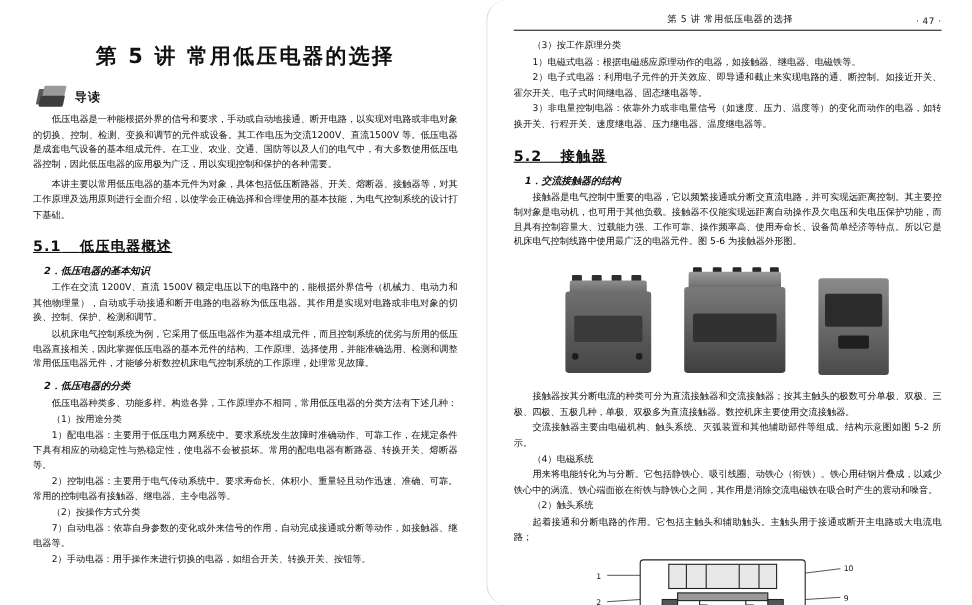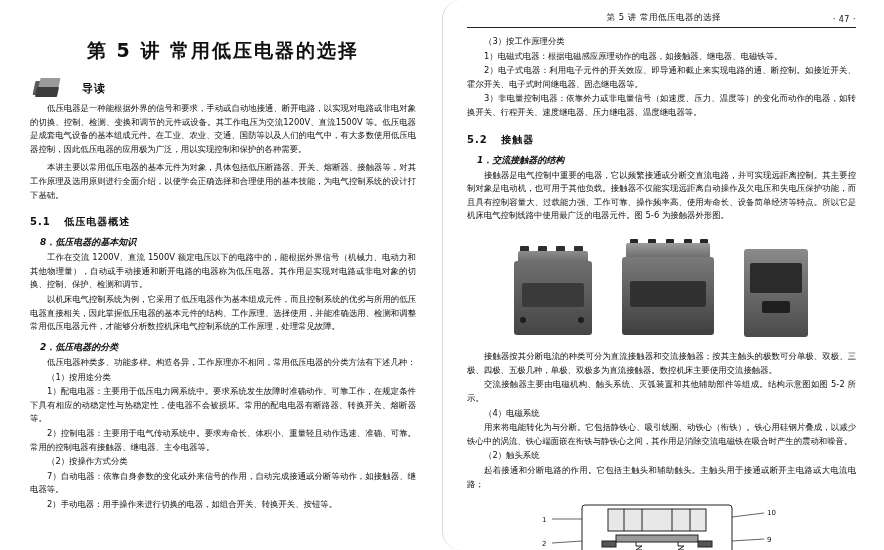--- a/index.html
+++ b/index.html
@@ -39,43 +39,44 @@
   .pg-header .num{font-size:8px;}
 
   h1.chapter{
     text-align:center;
     font-size:19px;
     font-weight:bold;
     letter-spacing:2px;
     margin:22px 0 14px 0;
   }
   .guide-row{
-    display:flex;align-items:center;gap:20px;
+    display:flex;align-items:center;gap:6px;
     margin:0 0 4px 2px;
   }
   .guide-icon{
     width:30px;height:20px;position:relative;flex:none;
   }
   .guide-icon .b1{position:absolute;left:2px;top:3px;width:20px;height:14px;background:#5b5b5b;transform:skewX(-12deg);border-radius:1px;}
   .guide-icon .b2{position:absolute;left:7px;top:0px;width:20px;height:14px;background:#9a9a9a;transform:skewX(-12deg);border-radius:1px;}
   .guide-icon .b3{position:absolute;left:4px;top:9px;width:22px;height:10px;background:#3d3d3d;transform:skewX(-12deg);border-radius:1px;}
   .guide-label{
     font-size:11px;font-weight:bold;letter-spacing:1px;
   }
   p{
     margin:0 0 1px 0;
     font-size:8.4px;
     line-height:1.62;
     text-align:justify;
     text-justify:inter-ideograph;
   }
   p.ind{text-indent:17px;}
   .sec{
-    font-size:10px;font-weight:bold;letter-spacing:1px;
+    font-size:13px;font-weight:bold;letter-spacing:1px;
     margin:13px 0 7px 0;
+    text-decoration:underline;
   }
   .sub{
     font-size:9px;font-weight:bold;
     margin:7px 0 2px 10px;
     font-style:italic;
   }
   .spacer-sm{height:4px;}
 
   
   .fig51{
@@ -131,21 +132,21 @@
 
     <p class="ind">低压电器是一种能根据外界的信号和要求，手动或自动地接通、断开电路，以实现对电路或非电对象的切换、控制、检测、变换和调节的元件或设备。其工作电压为交流1200V、直流1500V 等。低压电器是成套电气设备的基本组成元件。在工业、农业、交通、国防等以及人们的电气中，有大多数使用低压电器控制，因此低压电器的应用极为广泛，用以实现控制和保护的各种需要。</p>
     <div class="spacer-sm"></div>
     <p class="ind">本讲主要以常用低压电器的基本元件为对象，具体包括低压断路器、开关、熔断器、接触器等，对其工作原理及选用原则进行全面介绍，以使学会正确选择和合理使用的基本技能，为电气控制系统的设计打下基础。</p>
 
     <div class="sec">
       <span>5.1</span>
       &nbsp;&nbsp;<span>低压电器概述</span>
     </div>
 
-    <div class="sub">8．低压电器的基本知识</div>
+    <div class="sub">2．低压电器的基本知识</div>
     <p class="ind">工作在交流 1200V、直流 1500V 额定电压以下的电路中的，能根据外界信号（机械力、电动力和其他物理量），自动或手动接通和断开电路的电器称为低压电器。其作用是实现对电路或非电对象的切换、控制、保护、检测和调节。</p>
     <p class="ind">以机床电气控制系统为例，它采用了低压电器作为基本组成元件，而且控制系统的优劣与所用的低压电器直接相关，因此掌握低压电器的基本元件的结构、工作原理、选择使用，并能准确选用、检测和调整常用低压电器元件，才能够分析数控机床电气控制系统的工作原理，处理常见故障。</p>
 
     <div class="sub">2．低压电器的分类</div>
     <p class="ind">低压电器种类多、功能多样。构造各异，工作原理亦不相同，常用低压电器的分类方法有下述几种：</p>
     <p class="ind">（1）按用途分类</p>
     <p class="ind">1）配电电器：主要用于低压电力网系统中。要求系统发生故障时准确动作、可靠工作，在规定条件下具有相应的动稳定性与热稳定性，使电器不会被损坏。常用的配电电器有断路器、转换开关、熔断器等。</p>
     <p class="ind">2）控制电器：主要用于电气传动系统中。要求寿命长、体积小、重量轻且动作迅速、准确、可靠。常用的控制电器有接触器、继电器、主令电器等。</p>
     <p class="ind">（2）按操作方式分类</p>
     <p class="ind">7）自动电器：依靠自身参数的变化或外来信号的作用，自动完成接通或分断等动作，如接触器、继电器等。</p>

